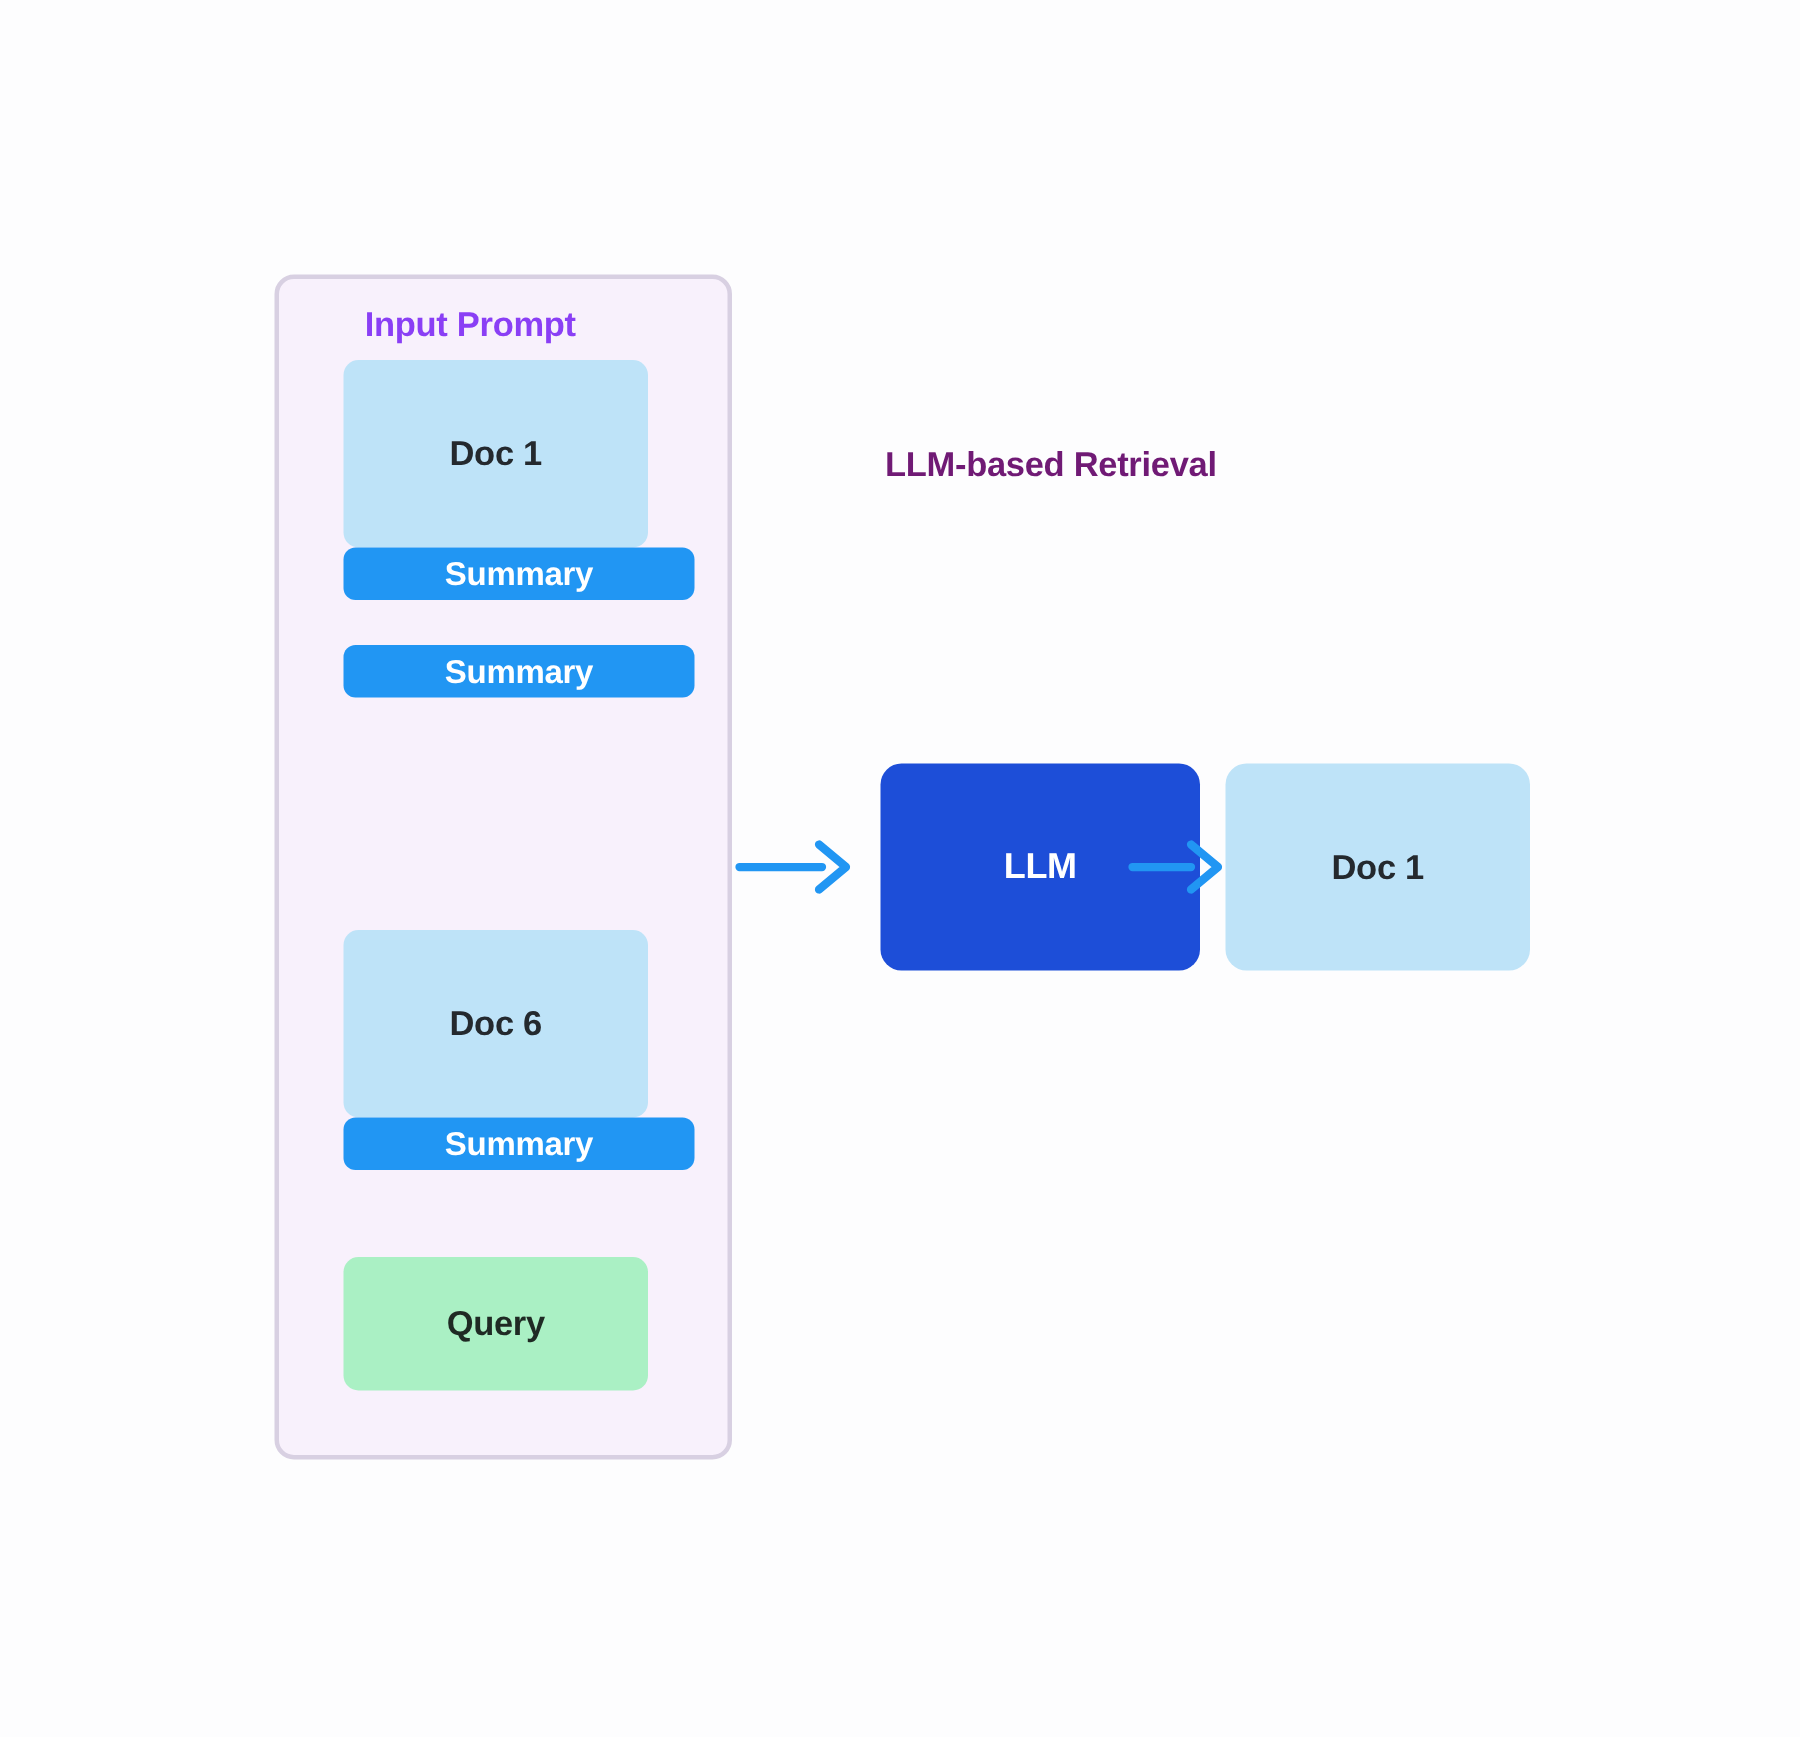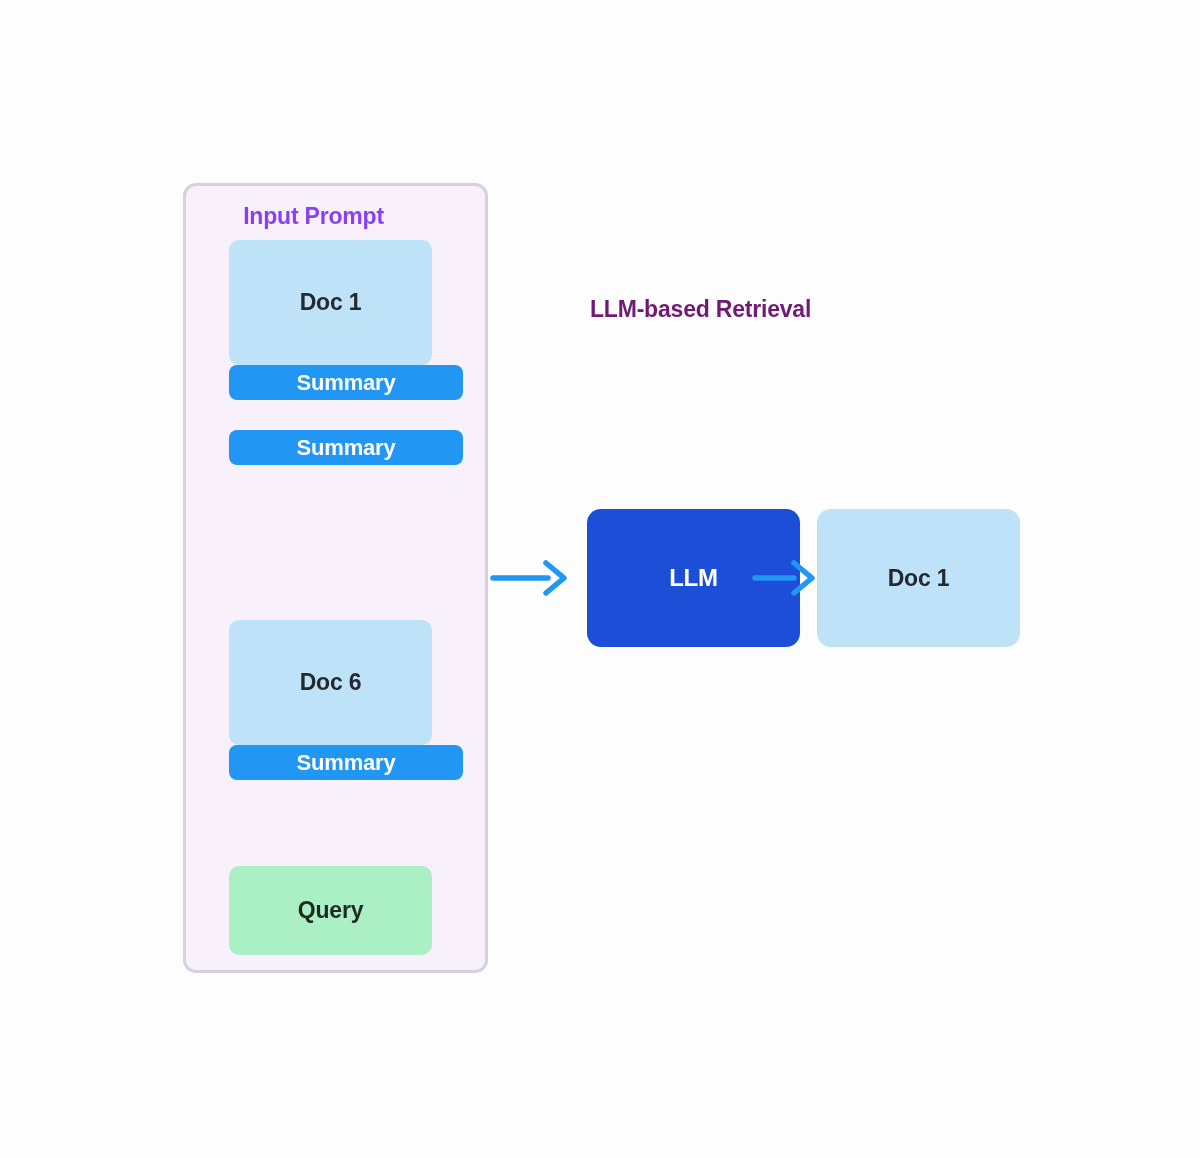--- a/index.html
+++ b/index.html
@@ -88,21 +88,20 @@
     height: 89px;
     background: #aaf0c4;
     border-radius: 10px;
     display: flex;
     align-items: center;
     justify-content: center;
     font-size: 23px;
     font-weight: bold;
     color: #1f2a24;
     letter-spacing: -0.2px;
-    margin-top: 28px;
   }
   .llm-box {
     position: absolute;
     left: 567px;
     top: 509px;
     width: 213px;
     height: 138px;
     background: #1d4ed8;
     border-radius: 14px;
     display: flex;

